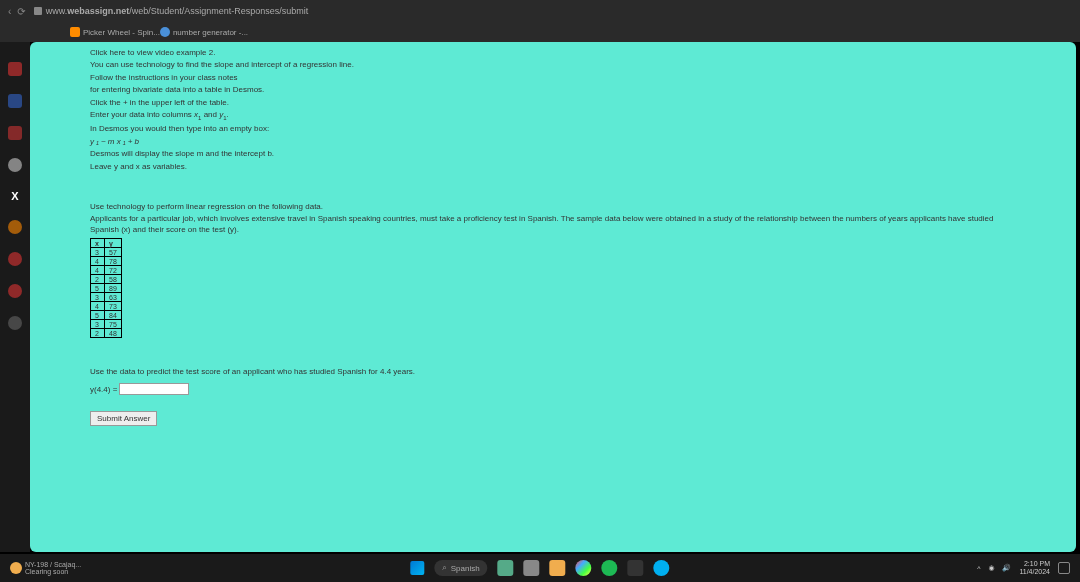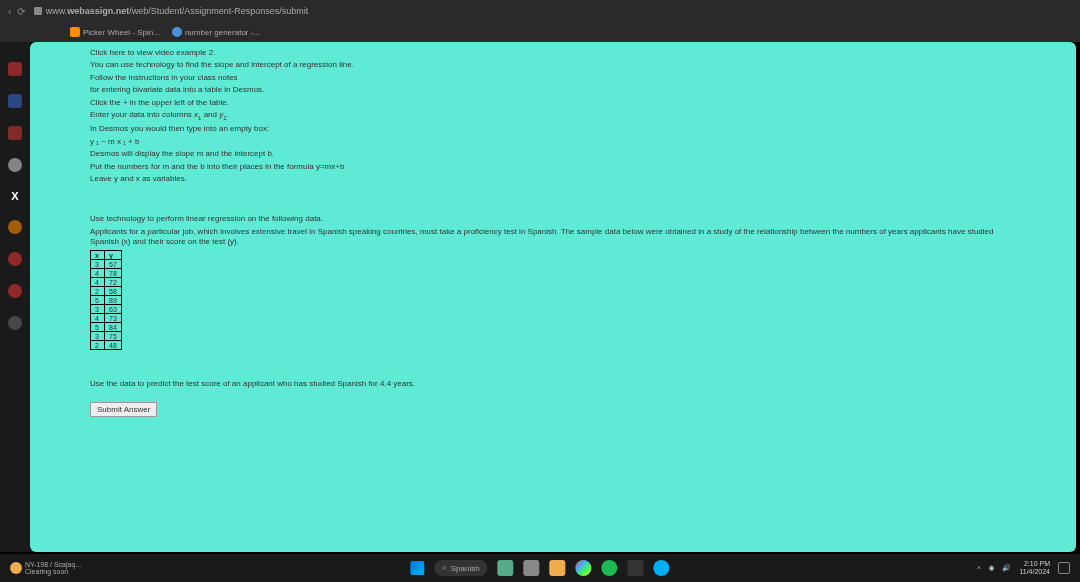--- a/index.html
+++ b/index.html
@@ -29,21 +29,20 @@
       align-items: center;
       gap: 4px;
     }
     .lock-icon { width: 8px; height: 8px; background: #888; border-radius: 1px; }
     .bookmarks-bar {
       height: 20px;
       background: #2a2a2a;
       display: flex;
       align-items: center;
       padding: 0 70px;
-      gap: 12px;
     }
     .bookmark { color: #aaa; font-size: 8px; display: flex; align-items: center; gap: 3px; }
     .bookmark-icon { width: 10px; height: 10px; background: #ff8c00; border-radius: 2px; display: inline-block; }
     .bookmark-icon2 { width: 10px; height: 10px; background: #4a90d9; border-radius: 6px; display: inline-block; }
     .browser-right-icons {
       position: absolute;
       right: 10px;
       top: 42px;
       display: flex;
       gap: 6px;
@@ -79,21 +78,21 @@
       right: 4px;
       bottom: 30px;
       background: #5eead4;
       padding: 4px 60px;
       overflow: hidden;
       border-radius: 6px;
     }
     .content-area p { margin: 2px 0; color: #333; line-height: 1.3; font-size: 8px; }
     .link-text { color: #1a6db8; }
     .section-gap { margin-top: 10px; }
-    .formula { margin: 8px 0 10px 0; font-size: 8px; }
+    .formula { margin: 8px 0 10px 0; font-size: 8px; font-style: italic; }
     .sub { vertical-align: sub; font-size: 6px; }
     .data-table {
       border-collapse: collapse;
       margin: 3px 0;
     }
     .data-table td, .data-table th {
       border: 1px solid #000;
       padding: 0px 4px;
       font-size: 7px;
       text-align: left;
@@ -212,21 +211,20 @@
 
   <p class="section-gap">for entering bivariate data into a table in Desmos.</p>
   <p>Click the + in the upper left of the table.</p>
   <p><span>Enter your data into columns </span><i>x</i><span class="sub">1</span><span> and </span><i>y</i><span class="sub">1</span><span>.</span></p>
   <p>In Desmos you would then type into an empty box:</p>
 
   <p class="formula">y ₁ ~ m x ₁ + b</p>
 
   <p>Desmos will display the slope m and the intercept b.</p>
 
-  <p class="section-gap">Put the numbers for m and the b into their places in the formula y=mx+b</p>
   <p>Leave y and x as variables.</p>
 
   <p style="margin-top:30px">Use technology to perform linear regression on the following data.</p>
   <p class="section-gap">Applicants for a particular job, which involves extensive travel in Spanish speaking countries, must take a proficiency test in Spanish. The sample data below were obtained in a study of the relationship between the numbers of years applicants have studied Spanish (x) and their score on the test (y).</p>
 
   <table class="data-table">
     <tbody>
         <tr>
       <th>x</th>
       <th>y</th>
@@ -270,20 +268,24 @@
     <tr>
           <td>2</td>
           <td>48</td>
         </tr>
   </tbody>
     </table>
 
 
   <p style="margin-top:29px">Use the data to predict the test score of an applicant who has studied Spanish for 4.4 years.</p>
 
+  <div class="problem-line">
+    <span>y(4.4) = </span>
+    <input class="answer-input" style="">
+  </div>
 
   <button class="submit-btn">Submit Answer</button>
 </div>
 
 <div class="taskbar">
   <div class="taskbar-left">
     <div class="weather-info">
       <span class="weather-icon-tb"></span>
       <div>
         <div>NY-198 / Scajaq...</div>

